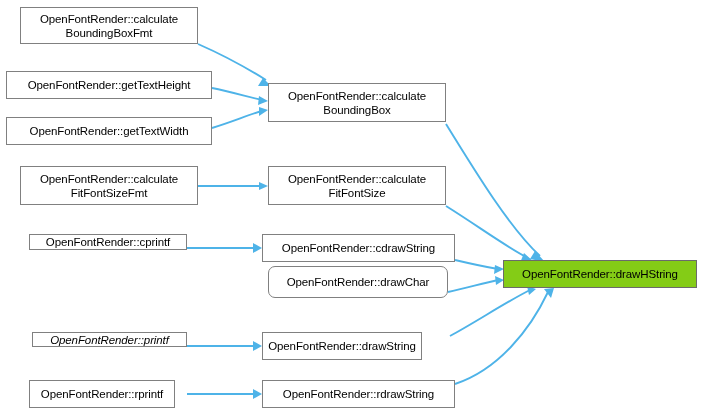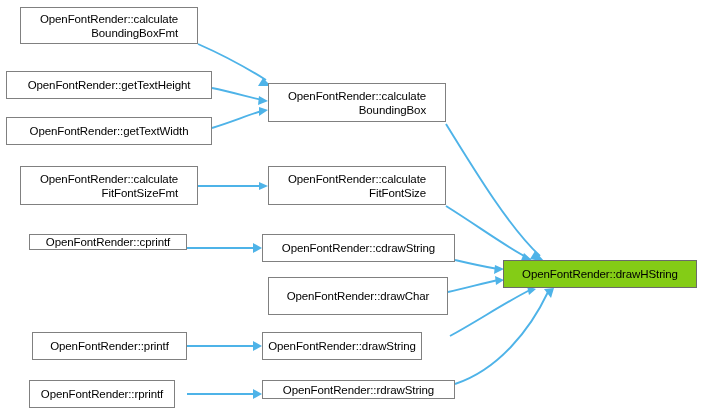--- a/index.html
+++ b/index.html
@@ -12,21 +12,21 @@
   }
   #graph{position:absolute;left:0;top:0;width:705px;height:413px;}
   .node{
     position:absolute;
     box-sizing:border-box;
     background:#ffffff;
     border:1px solid #808080;
     display:flex;
     align-items:center;
     justify-content:center;
-    text-align:right;
+    text-align:center;
     font-size:11.5px;
     line-height:14px;
     color:#000000;
     letter-spacing:-0.1px;
     white-space:pre-line;
     z-index:3;
   }
   .node.highlight{
     background:#84cc16;
     border:1px solid #6b6b6b;
@@ -73,20 +73,20 @@
       <div class="node" style="left: 6px; top: 71px; width: 206px; height: 28px;">OpenFontRender::getTextHeight</div>
       <div class="node" style="left: 6px; top: 117px; width: 206px; height: 28px;">OpenFontRender::getTextWidth</div>
       <div class="node" style="left: 268px; top: 83px; width: 178px; height: 39px;">OpenFontRender::calculate
 BoundingBox</div>
       <div class="node" style="left: 20px; top: 166px; width: 178px; height: 39px;">OpenFontRender::calculate
 FitFontSizeFmt</div>
       <div class="node" style="left: 268px; top: 166px; width: 178px; height: 39px;">OpenFontRender::calculate
 FitFontSize</div>
       <div class="node" style="left: 29px; top: 234px; width: 158px; height: 16px;">OpenFontRender::cprintf</div>
       <div class="node" style="left: 262px; top: 234px; width: 193px; height: 28px;">OpenFontRender::cdrawString</div>
-      <div class="node" style="left: 268px; top: 277px; width: 180px; height: 38px;">OpenFontRender::drawChar</div>
-      <div class="node" style="left: 32px; top: 332px; width: 155px; height: 28px;">OpenFontRender::printf</div>
+      <div class="node" style="left: 268px; top: 266px; width: 180px; height: 32px; border-radius: 7px;">OpenFontRender::drawChar</div>
+      <div class="node" style="left: 32px; top: 332px; width: 155px; height: 15px; font-style: italic;">OpenFontRender::printf</div>
       <div class="node" style="left: 262px; top: 332px; width: 160px; height: 28px;">OpenFontRender::drawString</div>
       <div class="node" style="left: 29px; top: 380px; width: 146px; height: 28px;">OpenFontRender::rprintf</div>
-      <div class="node" style="left: 262px; top: 380px; width: 193px; height: 19px;">OpenFontRender::rdrawString</div>
+      <div class="node" style="left: 262px; top: 380px; width: 193px; height: 28px;">OpenFontRender::rdrawString</div>
       <div class="node highlight" style="left: 503px; top: 260px; width: 194px; height: 28px;">OpenFontRender::drawHString</div>
     </div>
 </div>
 
 </body></html>

